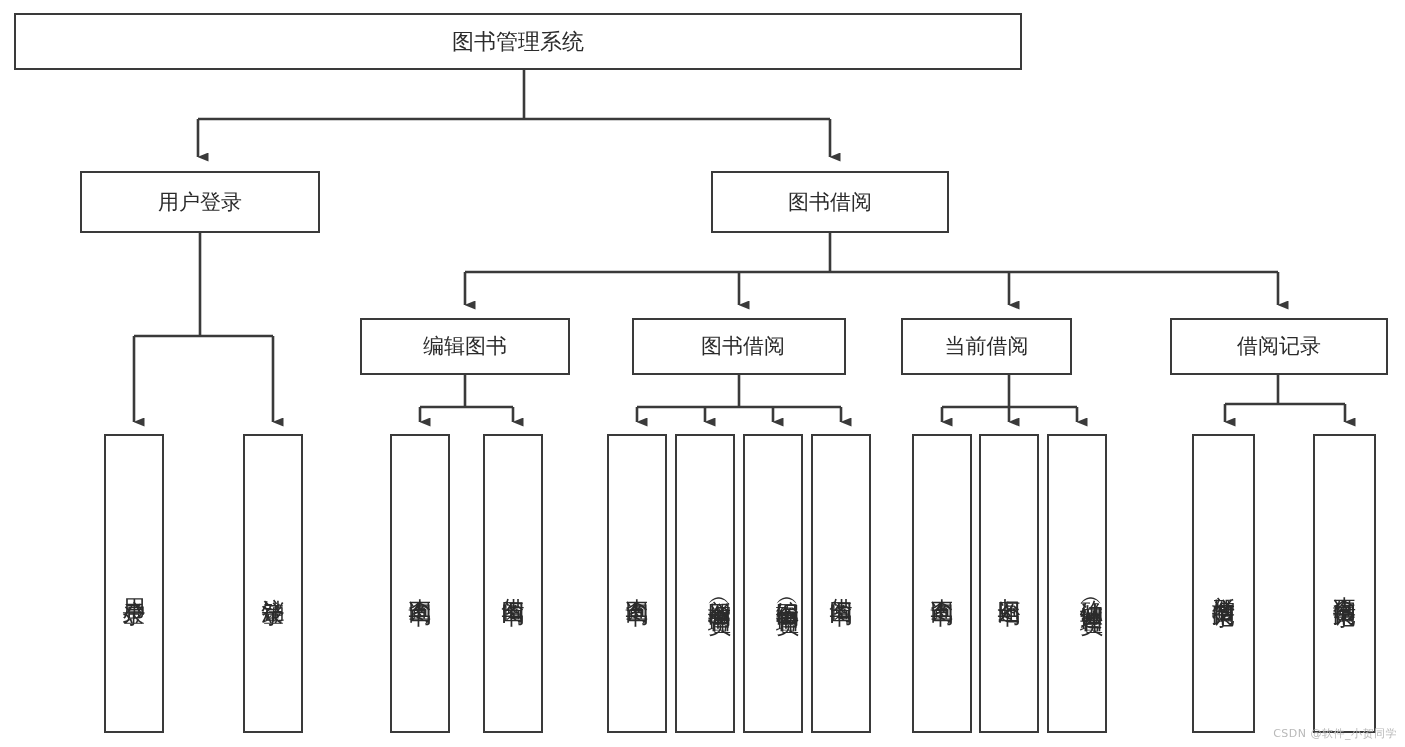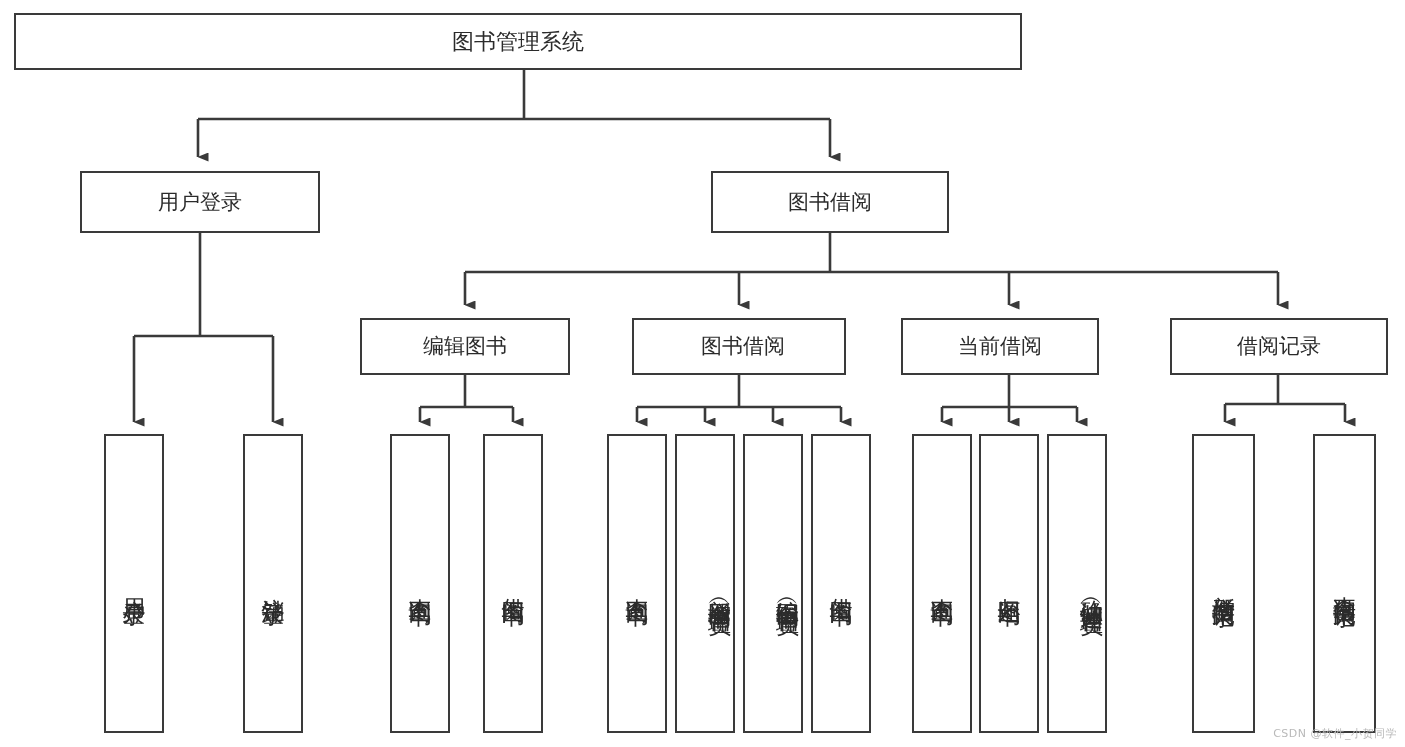--- a/index.html
+++ b/index.html
@@ -123,21 +123,21 @@
     </g>
   </svg>
 
   <div class="node node-root" style="left:14px; top:13px; width:1008px; height:57px;">图书管理系统</div>
 
   <div class="node node-h" style="left:80px; top:171px; width:240px; height:62px;">用户登录</div>
   <div class="node node-h" style="left:711px; top:171px; width:238px; height:62px;">图书借阅</div>
 
   <div class="node node-h" style="left:360px; top:318px; width:210px; height:57px;">编辑图书</div>
   <div class="node node-h" style="left:632px; top:318px; width:214px; height:57px;padding-left:8px;">图书借阅</div>
-  <div class="node node-h" style="left:901px; top:318px; width:198px; height:57px;">当前借阅</div>
+  <div class="node node-h" style="left:901px; top:318px; width:171px; height:57px;">当前借阅</div>
   <div class="node node-h" style="left:1170px; top:318px; width:218px; height:57px;">借阅记录</div>
 
   <div class="node node-v centered" style="left:104px; top:434px; width:60px; height:299px;">用户登录</div>
   <div class="node node-v centered" style="left:243px; top:434px; width:60px; height:299px;">注销登录</div>
 
   <div class="node node-v centered" style="left:390px; top:434px; width:60px; height:299px;">查询图书</div>
   <div class="node node-v centered" style="left:483px; top:434px; width:60px; height:299px;">借阅图书</div>
 
   <div class="node node-v centered" style="left:607px; top:434px; width:60px; height:299px;">查询图书</div>
   <div class="node node-v" style="left:675px; top:434px; width:60px; height:299px;">新增图书（管理员）</div>

